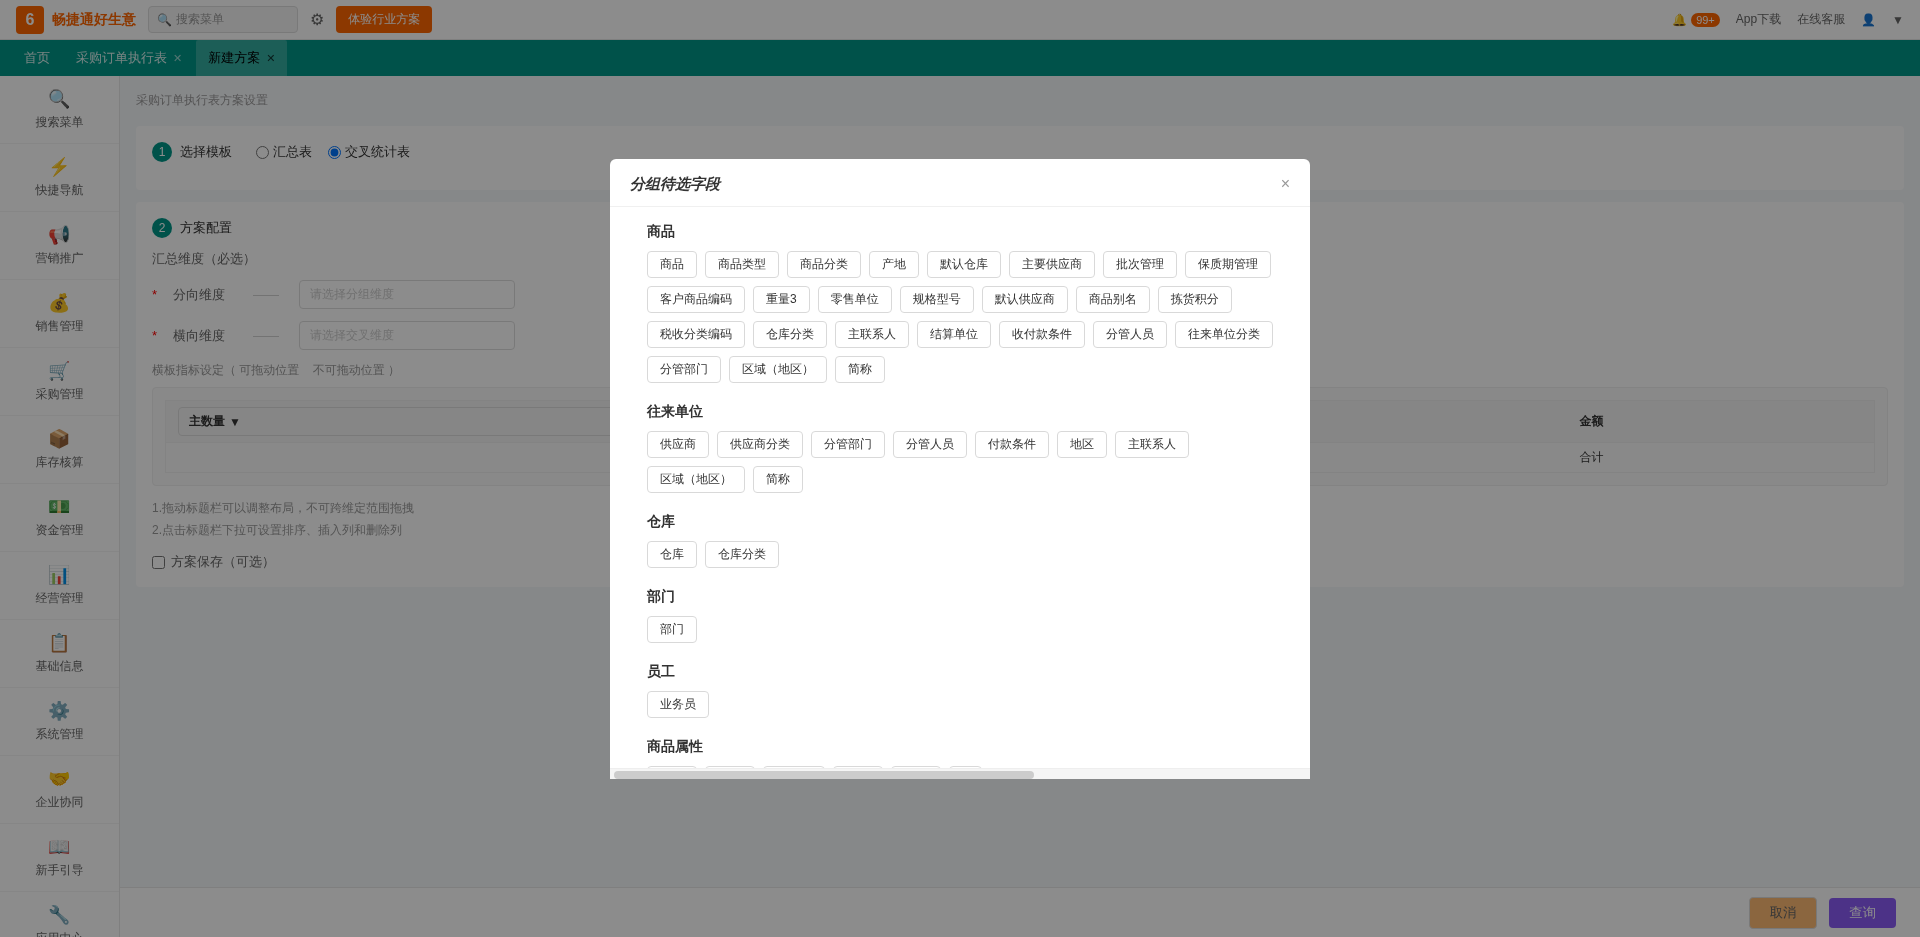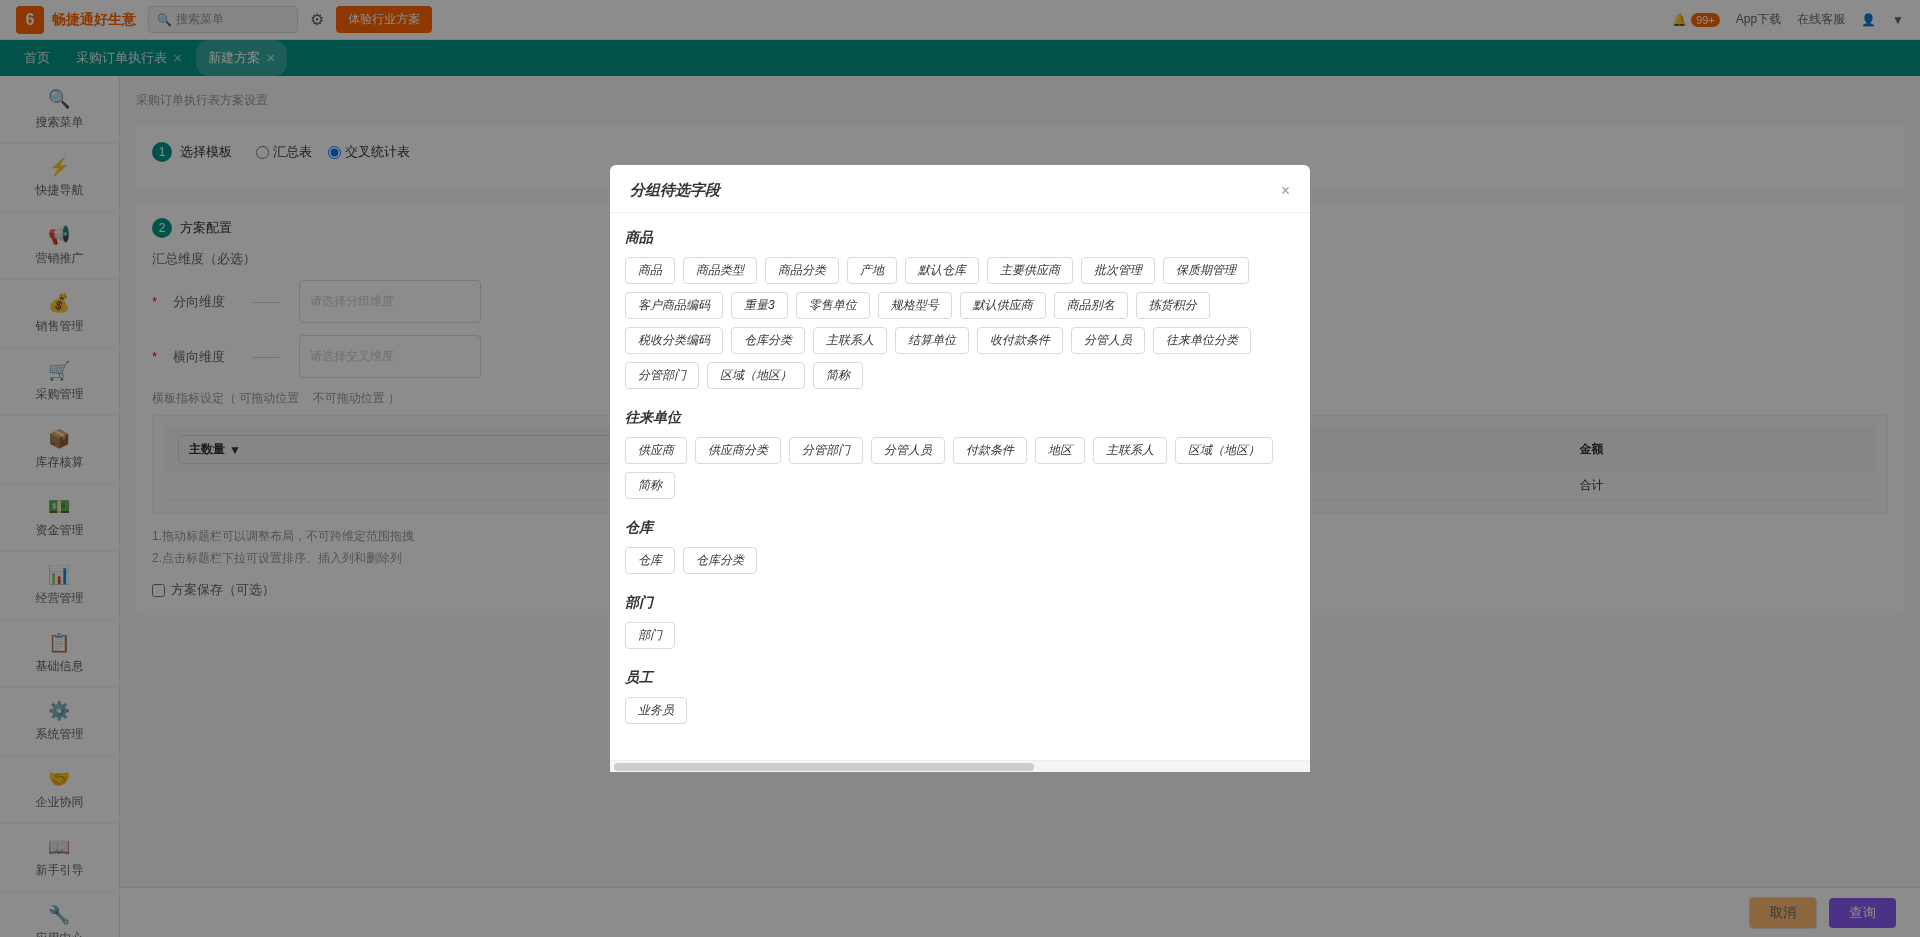--- a/index.html
+++ b/index.html
@@ -36,21 +36,21 @@
       color: rgba(255,255,255,0.85);
       padding: 0 12px;
       height: 36px;
       display: flex;
       align-items: center;
       cursor: pointer;
       font-size: 13px;
       border-radius: 2px 2px 0 0;
       gap: 6px;
     }
-    .tab-item.active { background: rgba(255,255,255,0.2); color: #ffffff; border-radius: 13px; }
+    .tab-item.active { background: rgba(255,255,255,0.2); color: #000000; }
     .tab-close { font-size: 11px; opacity: 0.7; }
 
     
     .main-layout { display: flex; height: calc(100vh - 76px); }
 
     
     .sidebar {
       width: 120px;
       background: #fff;
       border-right: 1px solid #e8e8e8;
@@ -84,21 +84,21 @@
     .step-area { background: #fff; border-radius: 4px; padding: 16px; margin-bottom: 12px; }
     .step-title { display: flex; align-items: center; gap: 8px; margin-bottom: 12px; }
     .step-num { width: 20px; height: 20px; background: #009688; color: #fff; border-radius: 50%; display: flex; align-items: center; justify-content: center; font-size: 12px; }
 
     .radio-group { display: flex; gap: 16px; align-items: center; }
     .radio-item { display: flex; align-items: center; gap: 4px; cursor: pointer; }
 
     .config-area { background: #fff; border-radius: 4px; padding: 16px; }
     .form-row { display: flex; align-items: center; gap: 12px; margin-bottom: 12px; }
     .form-label { color: #666; min-width: 80px; font-size: 13px; }
-    .form-input { border: 1px solid #ddd; border-radius: 4px; padding: 12px 10px; width: 182px; color: #999; font-size: 13px; }
+    .form-input { border: 1px solid #ddd; border-radius: 4px; padding: 5px 10px; width: 216px; color: #999; font-size: 13px; }
     .placeholder-text { color: #ccc; font-size: 12px; }
 
     .indicator-area { background: #f9f9f9; border: 1px solid #eee; border-radius: 4px; padding: 12px; }
     .indicator-title { color: #666; font-size: 12px; margin-bottom: 8px; }
     .indicator-table { width: 100%; border-collapse: collapse; }
     .indicator-table th, .indicator-table td { border: 1px solid #eee; padding: 6px 12px; font-size: 12px; text-align: center; }
     .indicator-table th { background: #f5f5f5; }
 
     .tip-area { color: #999; font-size: 12px; margin: 12px 0; line-height: 1.8; }
 
@@ -147,22 +147,21 @@
       align-items: center;
       justify-content: space-between;
       flex-shrink: 0;
     }
     .dialog-title { font-size: 15px; font-weight: 600; color: #333; font-style: italic; }
     .dialog-close { cursor: pointer; color: #999; font-size: 16px; }
 
     .dialog-body {
       flex: 1;
       overflow-y: auto;
-      padding: 16px 15px;
-      font-style: italic;
+      padding: 16px 37px;
     }
 
     
     .dialog-body::-webkit-scrollbar { width: 6px; }
     .dialog-body::-webkit-scrollbar-track { background: #f1f1f1; }
     .dialog-body::-webkit-scrollbar-thumb { background: #ccc; border-radius: 3px; }
 
     .section { margin-bottom: 20px; }
     .section-title { color: #333; font-size: 14px; font-weight: 600; margin-bottom: 10px; }
 
@@ -478,20 +477,31 @@
         </div>
       </div>
 
       <div class="section">
         <div class="section-title">员工</div>
         <div class="field-grid">
           <span class="field-tag">业务员</span>
         </div>
       </div>
 
+      <div class="section">
+        <div class="section-title">商品属性</div>
+        <div class="field-grid">
+          <span class="field-tag">属性</span>
+          <span class="field-tag">颜色</span>
+          <span class="field-tag">多规格</span>
+          <span class="field-tag">尺码</span>
+          <span class="field-tag">鞋码</span>
+          <span class="field-tag">1</span>
+        </div>
+      </div>
 
     </div>
 
     <div class="dialog-bottom">
       <div class="hscroll-bar"></div>
     </div>
   </div>
 </div>
 
 </body></html>

